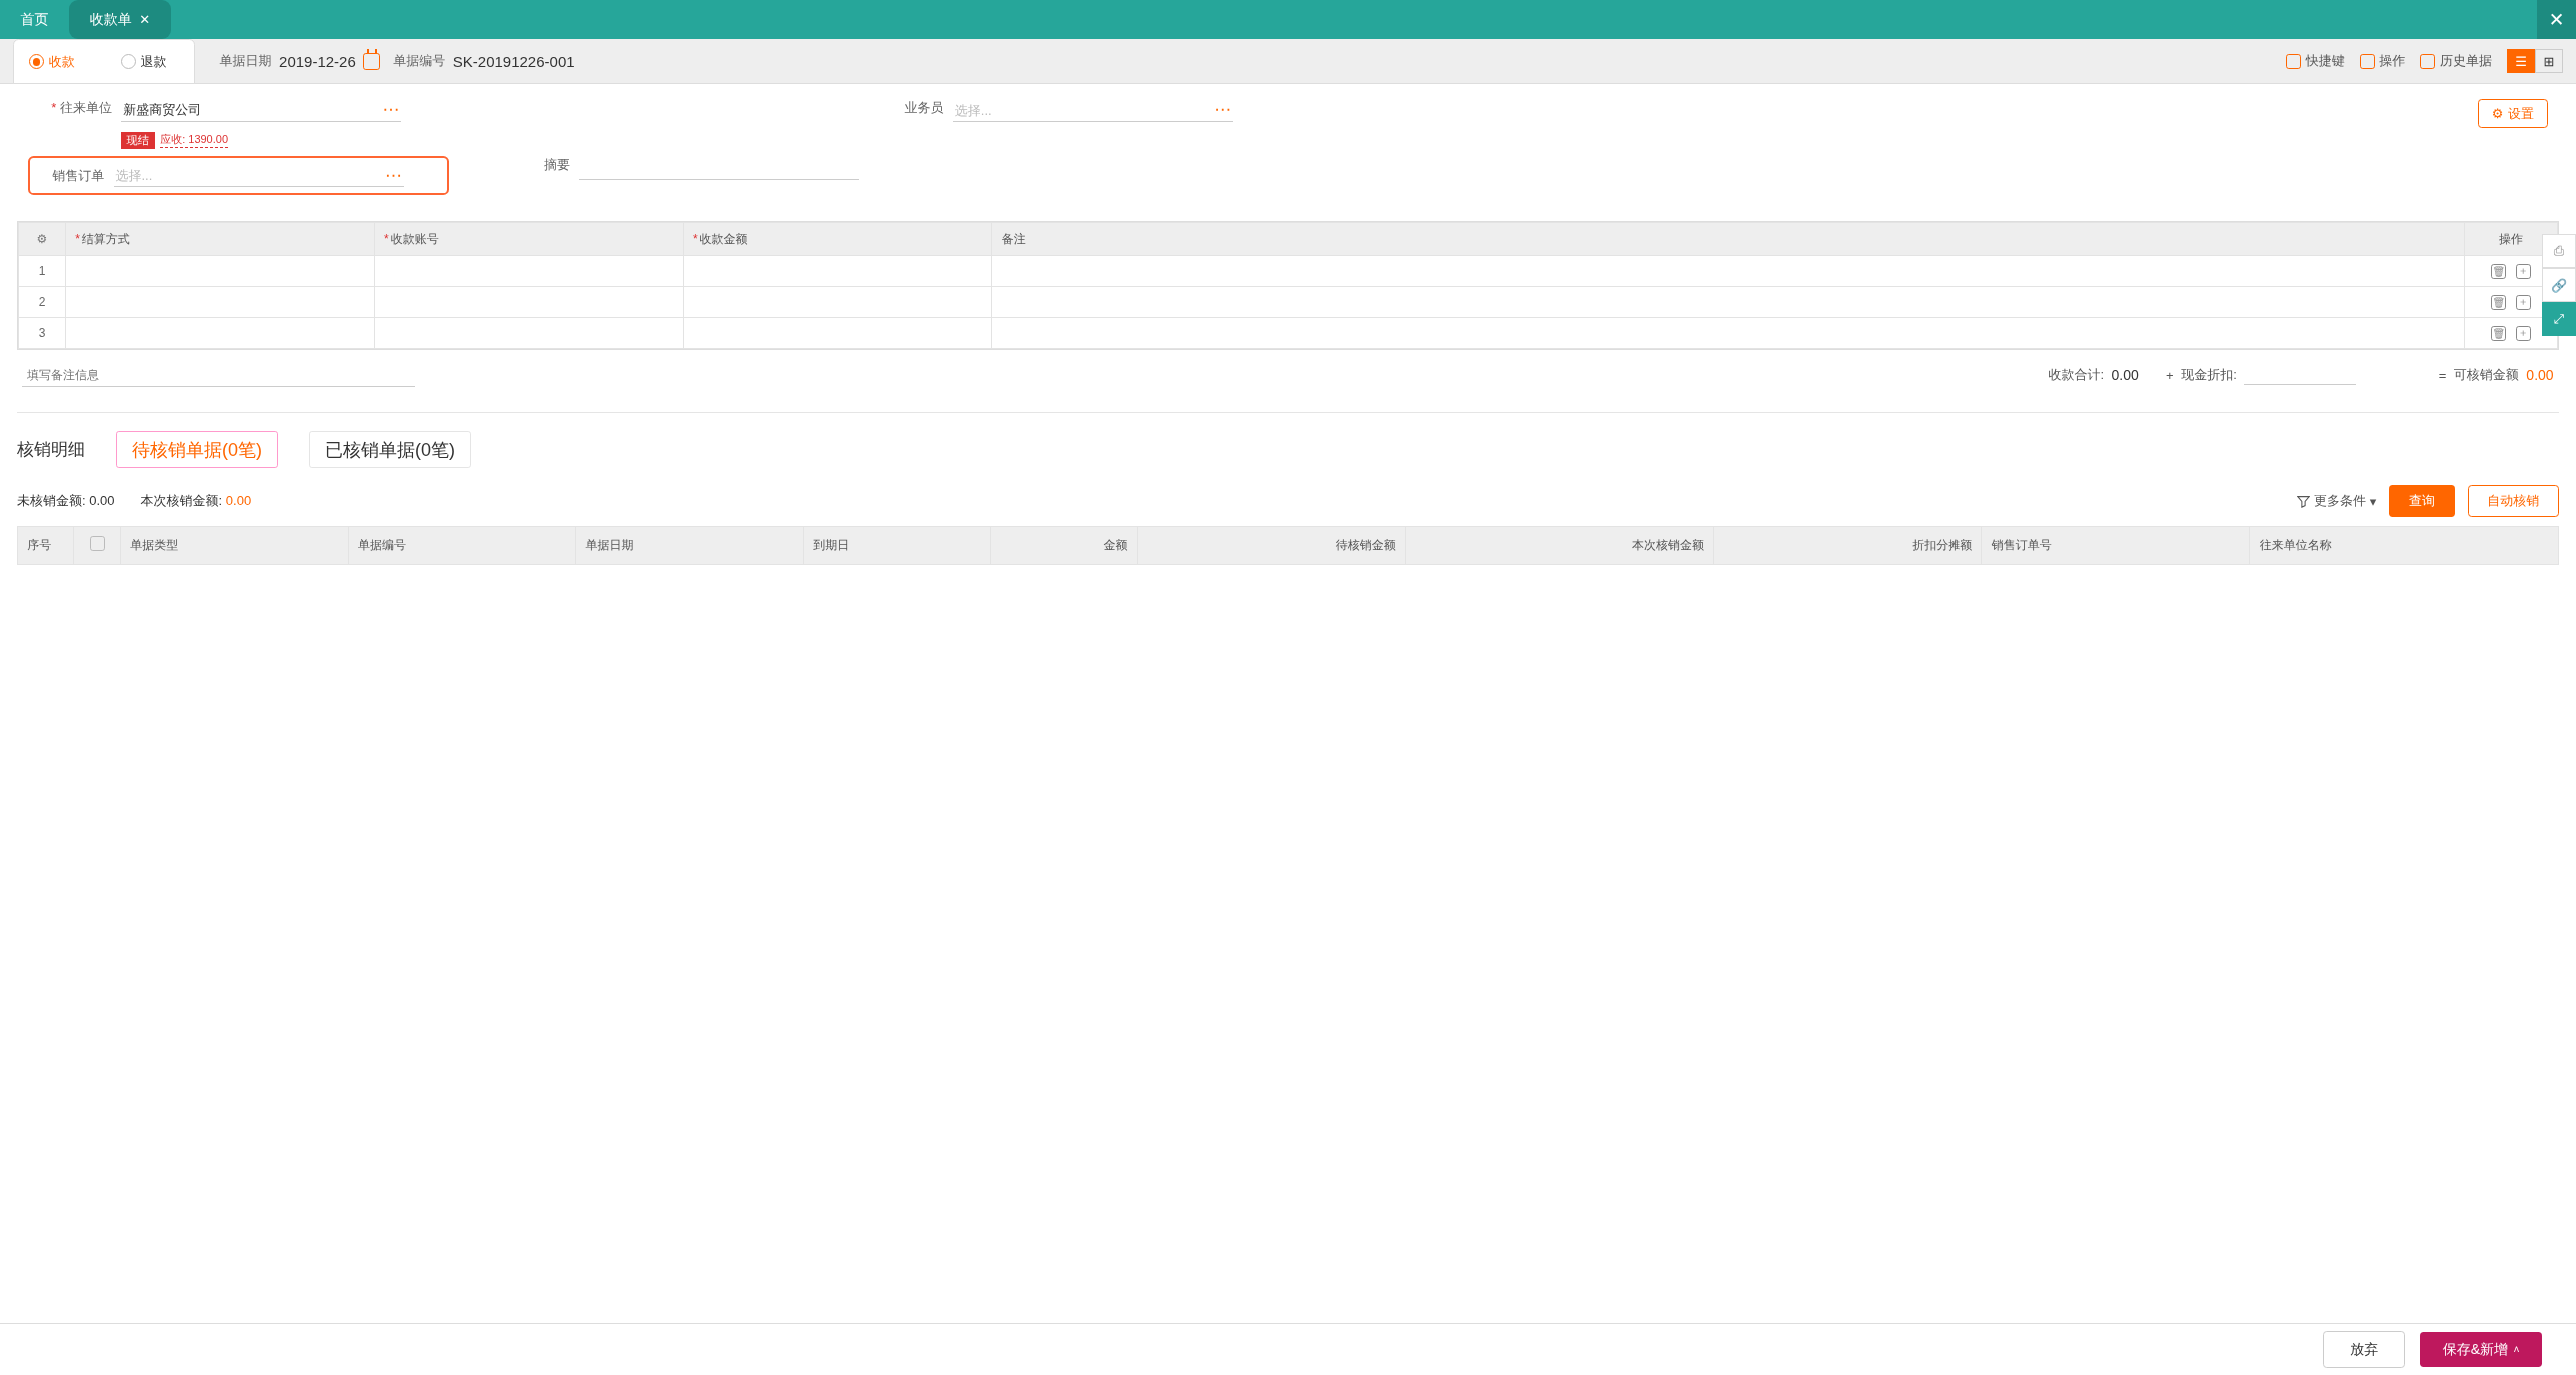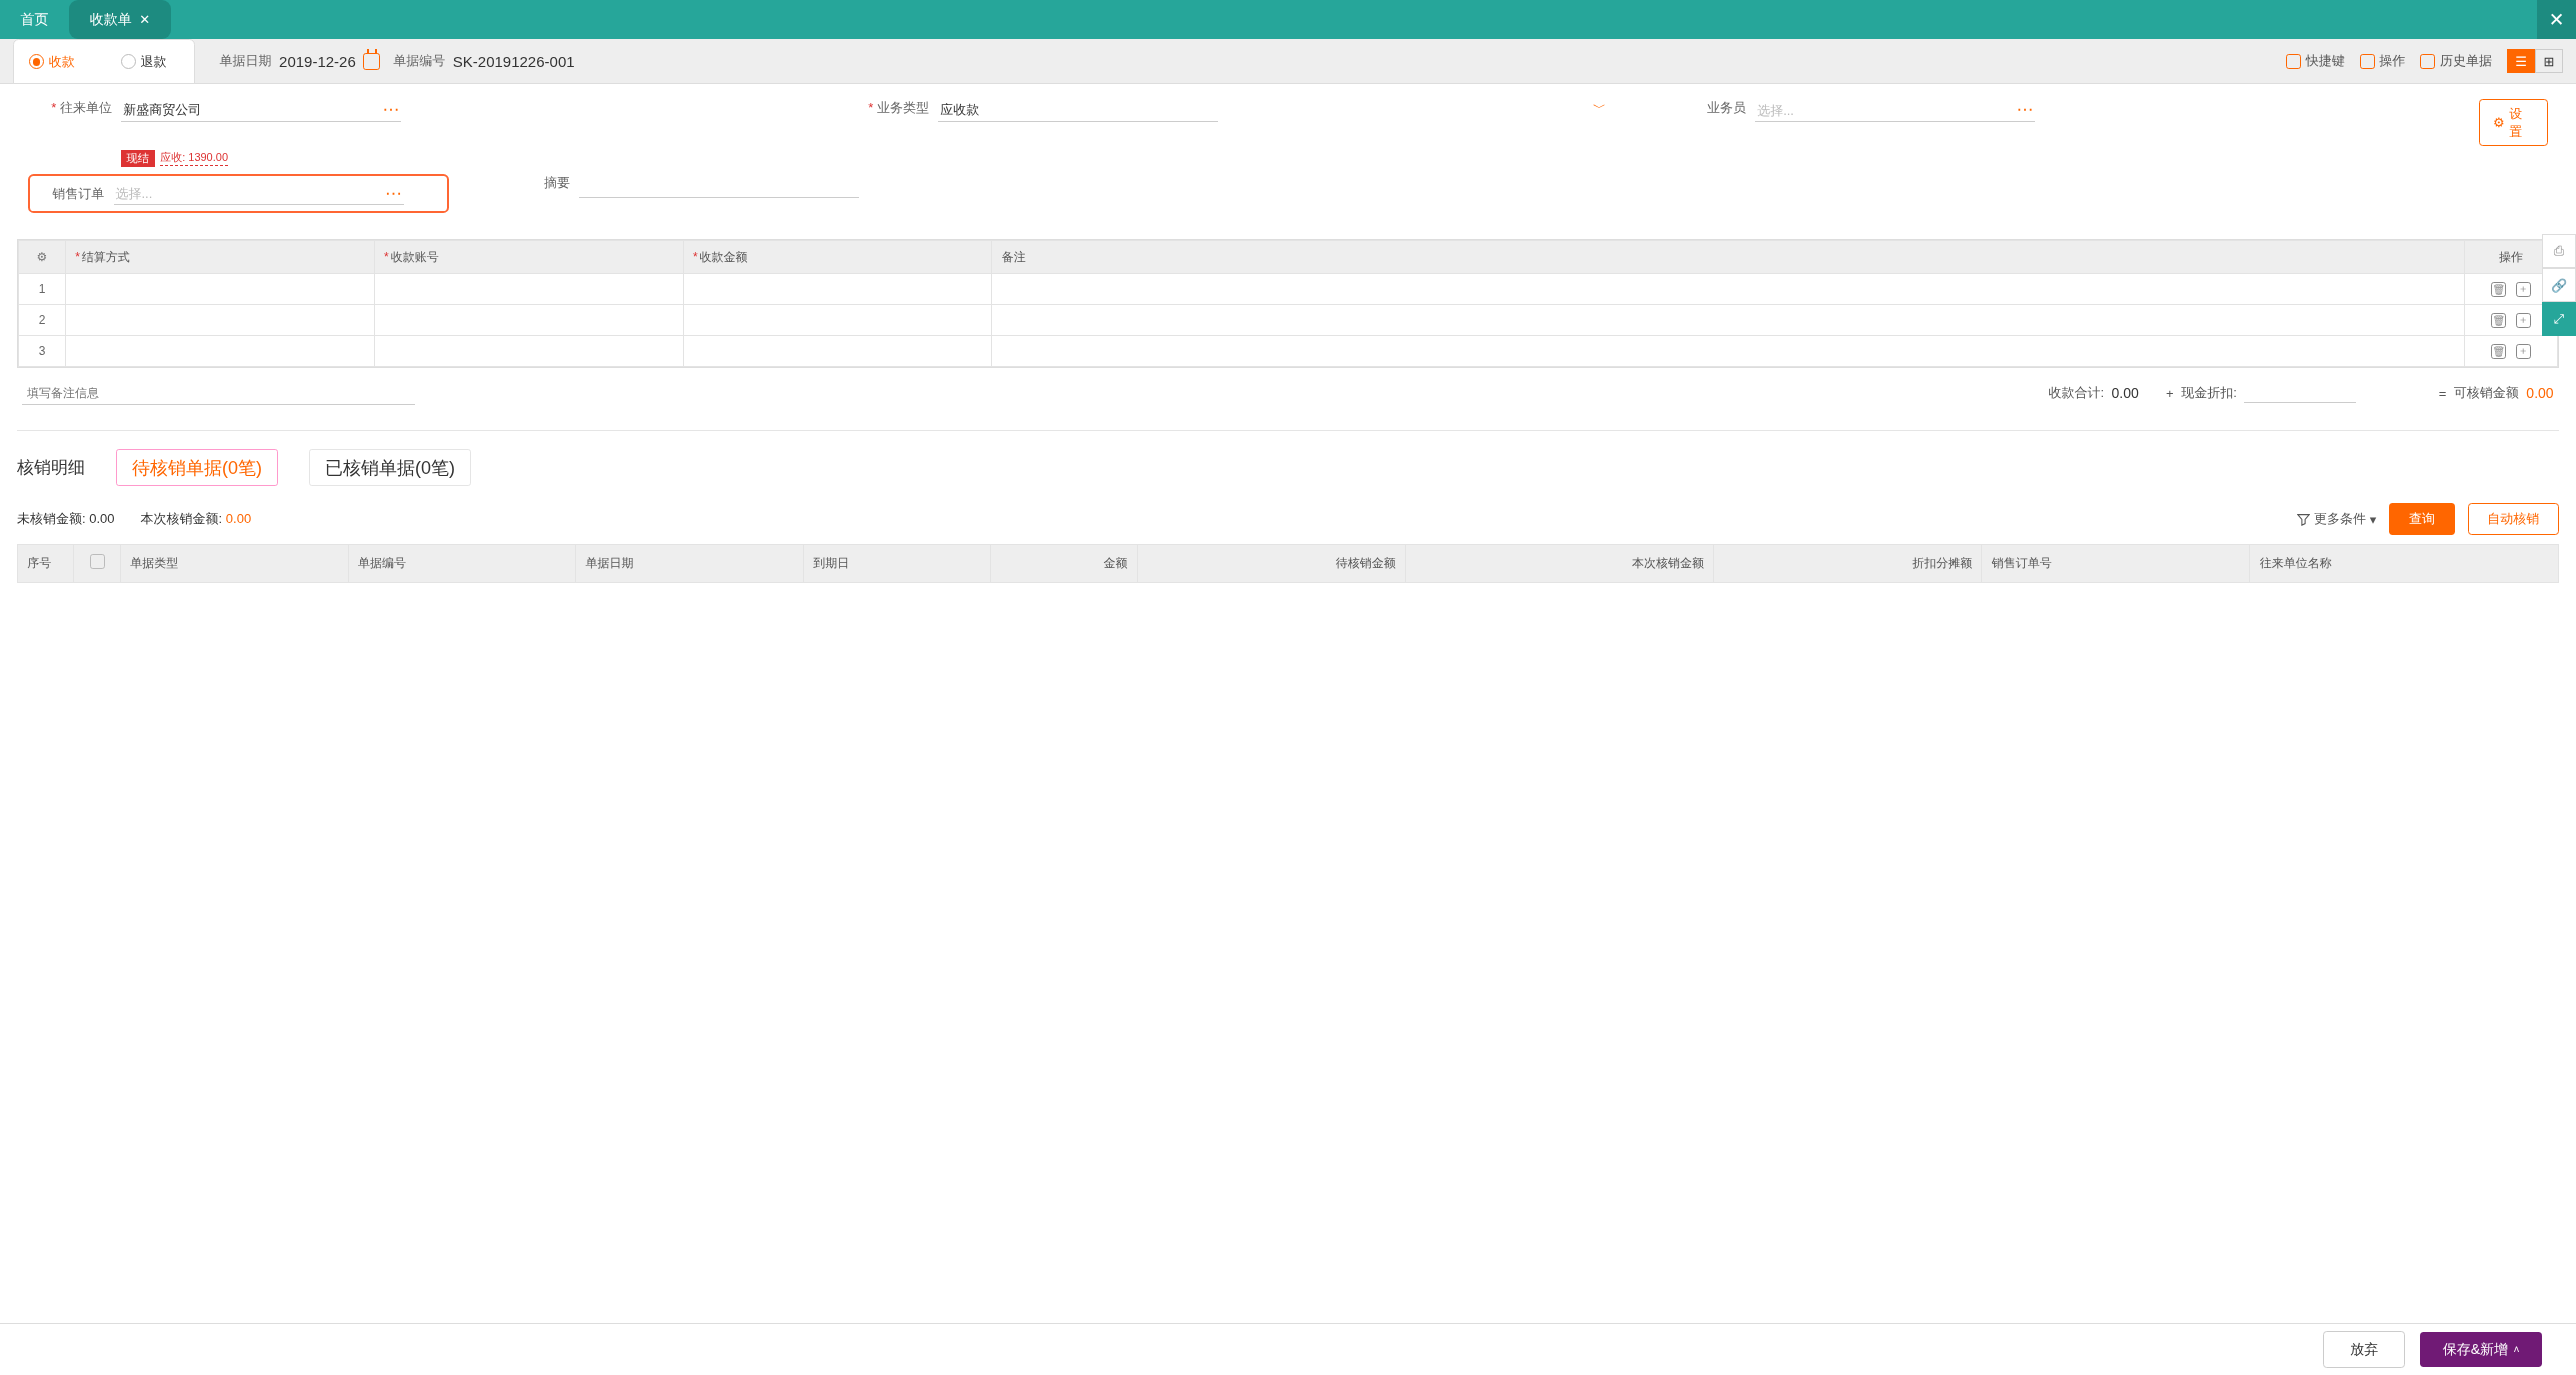--- a/index.html
+++ b/index.html
@@ -86,21 +86,21 @@
   .btn-outline-orange { border:1.4px solid #f60; color:#f60; background:#fff;}
   .wo-tbl { width:100%; border-collapse:collapse; margin-top:7.5px;}
   .wo-tbl th { background:#eee; padding:9.3px 9.3px; font-size:12px; color:#555; font-weight:normal; text-align:left; border:0.9px solid #e3e3e3;}
   .wo-tbl th.chk { width:47px; text-align:center;}
   .chkbox { width:15px; height:15px; border:1.4px solid #bbb; border-radius:2.8px; display:inline-block;}
   .wo-body { height:187px; }
   
   
   .footer { position:fixed; bottom:0; left:0; right:0; height:52px; background:#fff; border-top:0.9px solid #ddd; display:flex; align-items:center; justify-content:flex-end; padding:0 34px; gap:15px;}
   .btn-discard { border:1.4px solid #ccc; padding:8.4px 26px; border-radius:3.7px; background:#fff; cursor:pointer; font-size:14px;}
-  .btn-save { background:#701a75; color:#fff; padding:8.4px 22.4px; border-radius:3.7px; cursor:pointer; font-size:14px; display:flex; align-items:center; gap:5.6px;}
+  .btn-save { background:#be185d; color:#fff; padding:8.4px 22.4px; border-radius:3.7px; cursor:pointer; font-size:14px; display:flex; align-items:center; gap:5.6px;}
   .btn-save .up { font-size:10.3px;}
   
   
   .right-dock { position:fixed; right:0; top:234px; display:flex; flex-direction:column;}
   .dock-btn { width:34px; height:34px; border:0.9px solid #ddd; background:#fff; display:flex; align-items:center; justify-content:center; cursor:pointer; color:#888;}
   .dock-btn.teal { background:#26a69a; border-color:#26a69a; color:#fff;}
 
   .page { padding-bottom:65px; }
 </style>
 </head>
@@ -155,25 +155,20 @@
       </div>
     </div>
   </div>
 
   <div class="form-area">
     <div class="form-row">
       <div class="fcell">
         <span class="flabel req">往来单位</span>
         <input class="finput" value="新盛商贸公司" style="">
         <span class="dots">⋯</span>
-      </div>
-      <div class="fcell">
-        <span class="flabel req">业务类型</span>
-        <input class="finput" value="应收款" style="">
-        <span class="chev">﹀</span>
       </div>
       <div class="fcell">
         <span class="flabel">业务员</span>
         <input class="finput" placeholder="选择..." style="">
         <span class="dots">⋯</span>
       </div>
       <div style="margin-left:auto;">
         <div class="settings-btn">
           <span>⚙</span>
             <span>设置</span>

